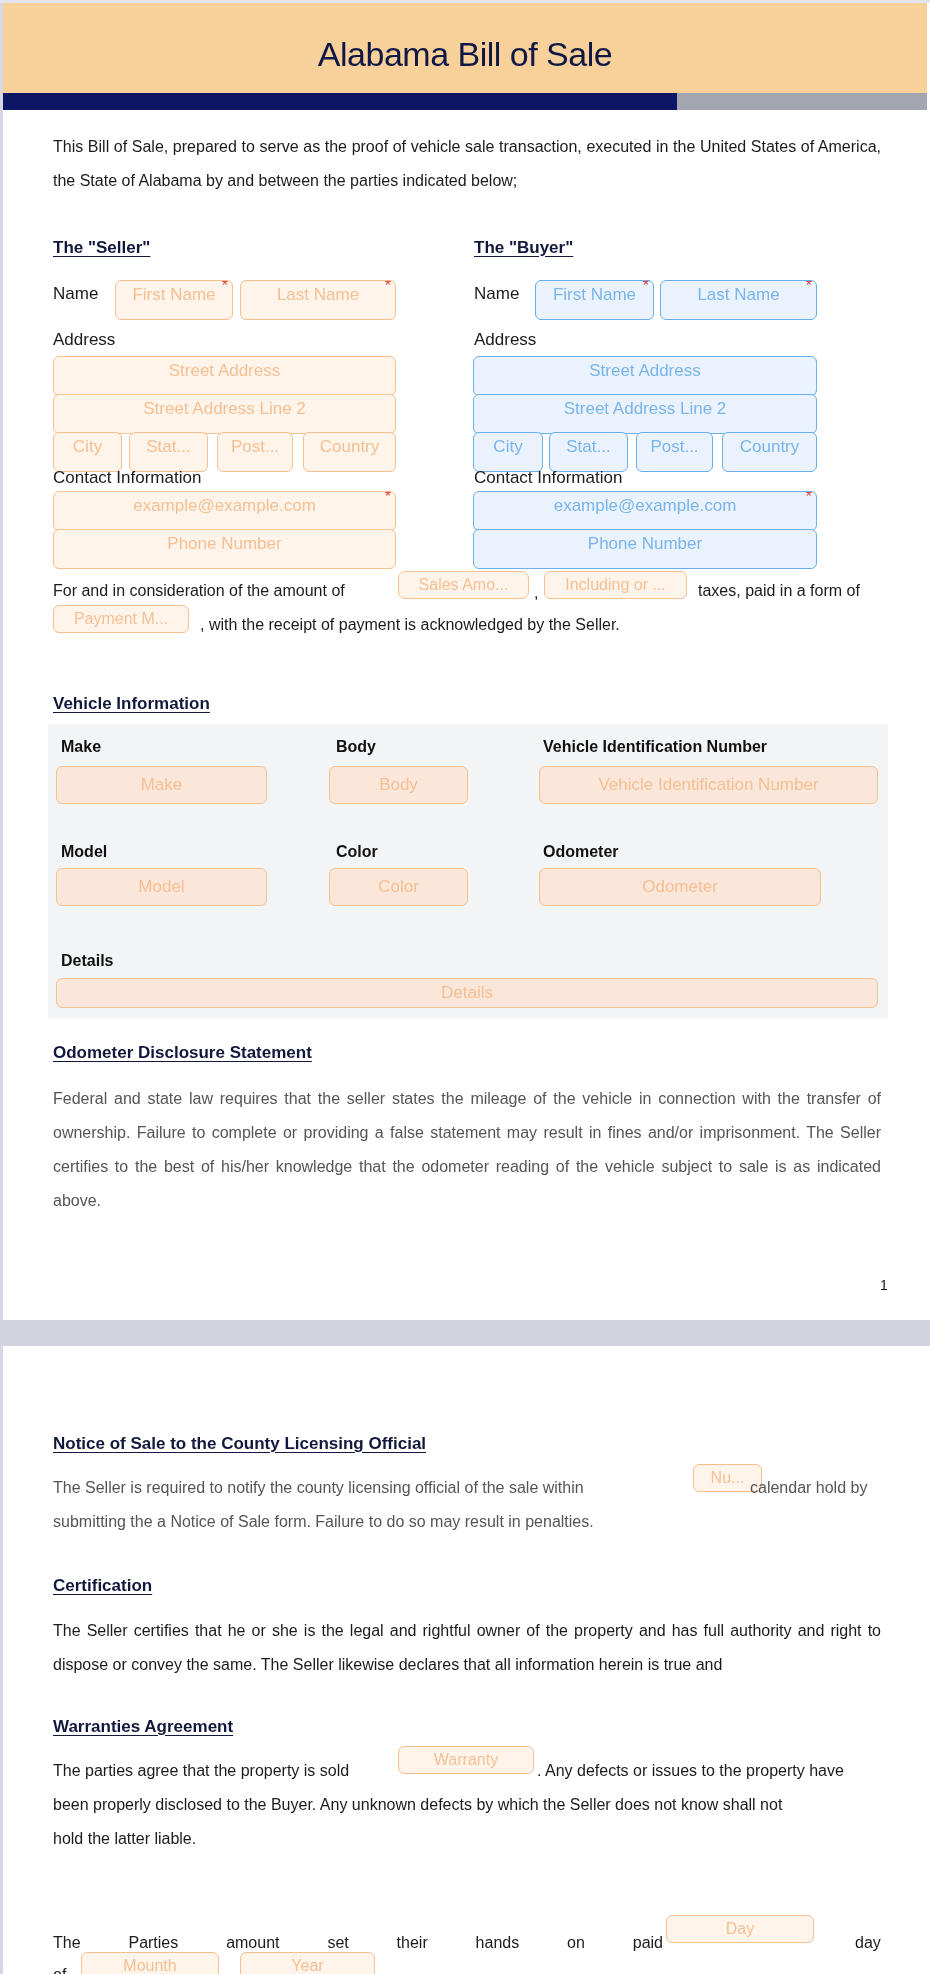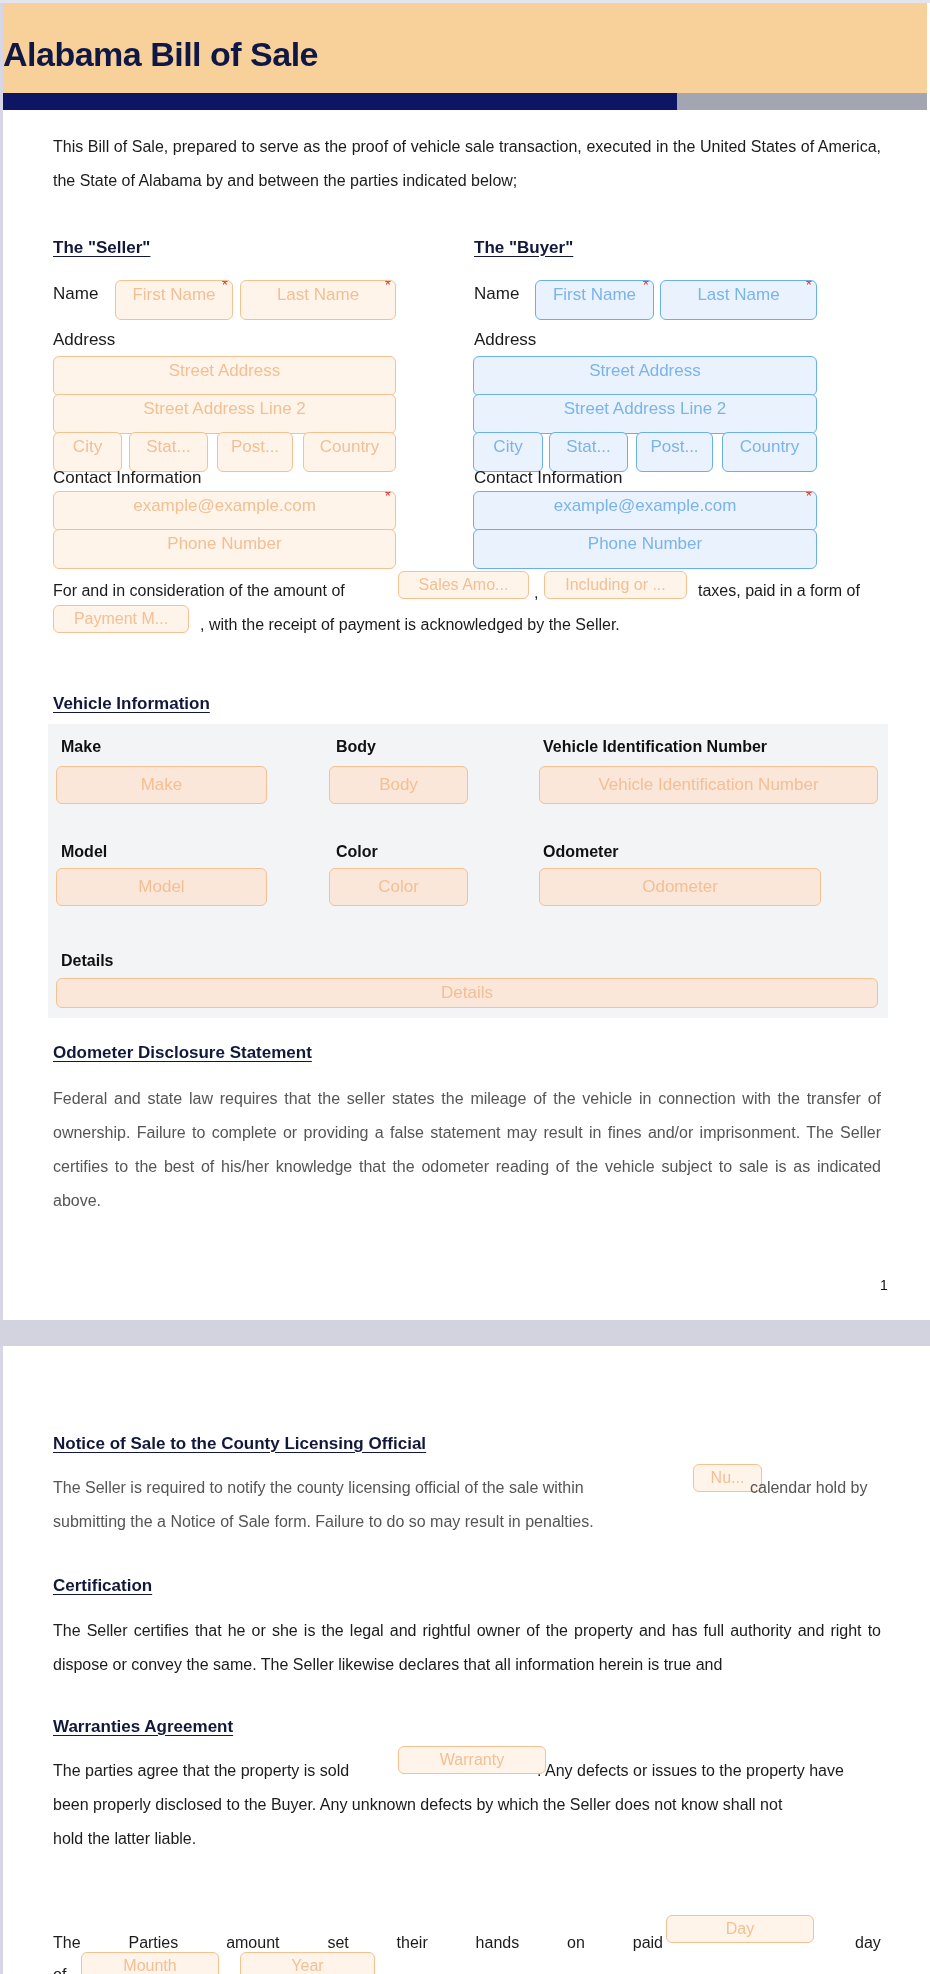--- a/index.html
+++ b/index.html
@@ -2,21 +2,21 @@
 <html><head>
   <meta charset="utf-8">
   <style>
     * { box-sizing: border-box; margin: 0; padding: 0; }
     html, body { width: 930px; height: 1974px; overflow: hidden; background: #ffffff; }
     body { position: relative; font-family: "Liberation Sans", sans-serif; color: #111; }
     .page-left-border { position: absolute; left: 0; top: 0; width: 3px; height: 1974px; background: #d6d6e6; }
     .page-top-border { position: absolute; left: 0; top: 0; width: 930px; height: 3px; background: #e4e4ee; }
 
     .header { position: absolute; left: 3px; top: 3px; width: 924px; height: 90px; background: #f8d09a; }
-    .header-title { position: absolute; left: 0; top: 32px; width: 924px; text-align: left; font-size: 34px; font-weight: bold; color: #0f1845; letter-spacing: -0.5px; }
+    .header-title { position: absolute; left: 0; top: 32px; width: 924px; text-align: center; font-size: 34px; font-weight: normal; color: #0f1845; letter-spacing: -0.5px; }
     .bar-navy { position: absolute; left: 3px; top: 93px; width: 674px; height: 17px; background: #0c1664; }
     .bar-grey { position: absolute; left: 677px; top: 93px; width: 250px; height: 17px; background: #a3a6b0; }
 
     .p { position: absolute; left: 53px; width: 828px; font-size: 16px; line-height: 34px; color: #1b1b1b; text-align: justify; }
     .p.grey { color: #555; }
     .h { position: absolute; font-size: 17px; font-weight: bold; color: #12183c; text-decoration: underline; text-underline-offset: 3px; }
     .label { position: absolute; font-size: 17px; color: #1b1b1b; }
     .vlabel { position: absolute; font-size: 16px; font-weight: bold; color: #111; }
 
     .inp { position: absolute; height: 40px; border: 1.5px solid #f5c190; border-radius: 6px; background: #fff4ea; color: #f3bf93; font-size: 17px; text-align: center; line-height: 27px; white-space: nowrap; overflow: hidden; cursor: text; }
@@ -88,21 +88,21 @@
 <div class="inp blue" style="left:636px; top:432px; width:77px;">Post...</div>
 <div class="inp blue" style="left:722px; top:432px; width:95px;">Country</div>
 <div class="label" style="left:474px; top:468px;">Contact Information</div>
 <div class="inp blue" style="left:473px; top:491px; width:344px;">
   <span>example@example.com</span>
   <span class="req">*</span>
 </div>
 <div class="inp blue" style="left:473px; top:529px; width:344px;">Phone Number</div>
 
 <div class="label" style="left:53px; top:582px; font-size:16px;">For and in consideration of the amount of</div>
-<div class="inp small" style="left:398px; top:571px; width:131px;">Sales Amo...</div>
+<div class="inp small" style="left:398px; top:571px; width:131px;border-radius:7px;">Sales Amo...</div>
 <div class="label" style="left:534px; top:584px; font-size:16px;">,</div>
 <div class="inp small" style="left:544px; top:571px; width:143px;">Including or ...</div>
 <div class="label" style="left:698px; top:582px; font-size:16px;">taxes, paid in a form of</div>
 <div class="inp small" style="left:53px; top:605px; width:136px;">Payment M...</div>
 <div class="label" style="left:200px; top:616px; font-size:16px;">, with the receipt of payment is acknowledged by the Seller.</div>
 
 <div class="h" style="left:53px; top:694px;">Vehicle Information</div>
 <div class="vehicle-box"></div>
 
 <div class="vlabel" style="left:61px; top:738px;">Make</div>
@@ -132,21 +132,21 @@
 <div class="label grey" style="left:53px; top:1479px; font-size:16px; color:#555;">The Seller is required to notify the county licensing official of the sale within</div>
 <div class="inp small" style="left:673px; top:1464px; width:69px;margin-left:20px;">Nu...</div>
 <div class="label" style="left:750px; top:1479px; font-size:16px; color:#555;">calendar hold by</div>
 <div class="label" style="left:53px; top:1513px; font-size:16px; color:#555;">submitting the a Notice of Sale form. Failure to do so may result in penalties.</div>
 
 <div class="h" style="left:53px; top:1576px;">Certification</div>
 <div class="p" style="top:1614px;">The Seller certifies that he or she is the legal and rightful owner of the property and has full authority and right to dispose or convey the same. The Seller likewise declares that all information herein is true and</div>
 
 <div class="h" style="left:53px; top:1717px;">Warranties Agreement</div>
 <div class="label" style="left:53px; top:1762px; font-size:16px;">The parties agree that the property is sold</div>
-<div class="inp small" style="left:398px; top:1746px; width:148px;">Warranty</div>
+<div class="inp small" style="left:398px; top:1746px; width:136px;">Warranty</div>
 <div class="label" style="left:537px; top:1762px; font-size:16px;">. Any defects or issues to the property have</div>
 <div class="label" style="left:53px; top:1796px; font-size:16px;">been properly disclosed to the Buyer. Any unknown defects by which the Seller does not know shall not</div>
 <div class="label" style="left:53px; top:1830px; font-size:16px;">hold the latter liable.</div>
 
 <div class="justify-row" style="top:1934px; width:610px;">
   <span>The</span>
   <span>Parties</span>
   <span>amount</span>
   <span>set</span>
   <span>their</span>

